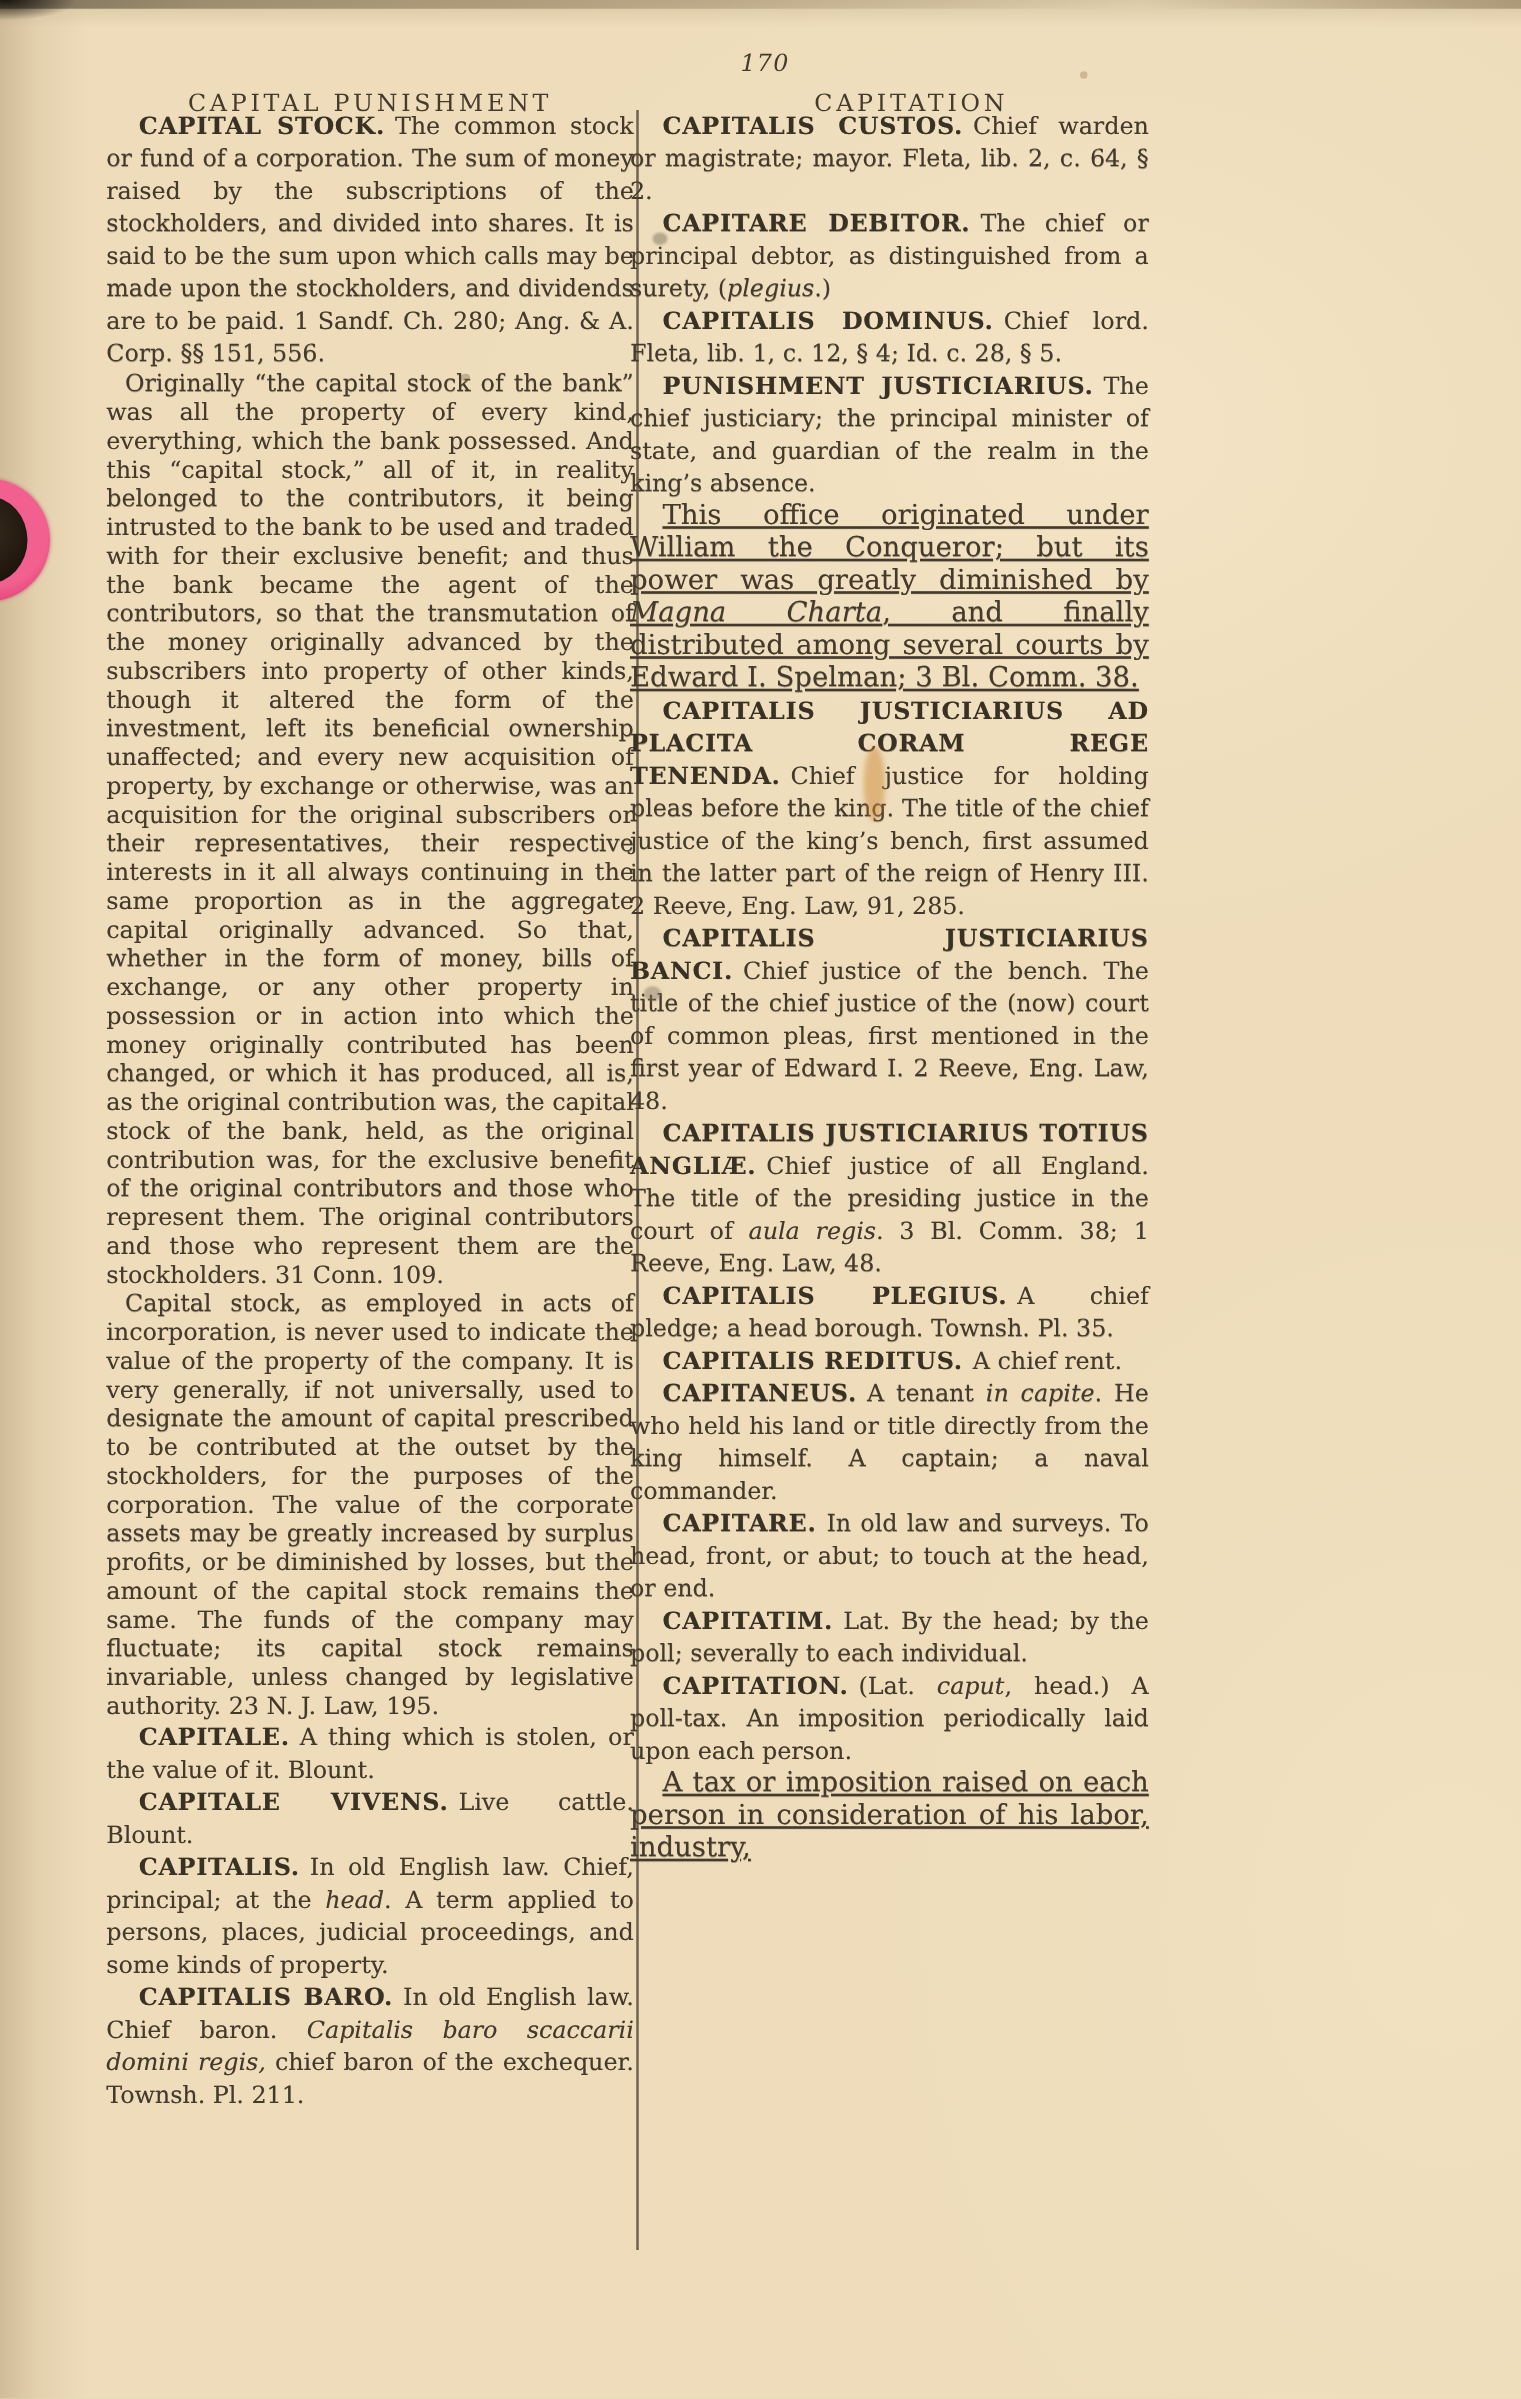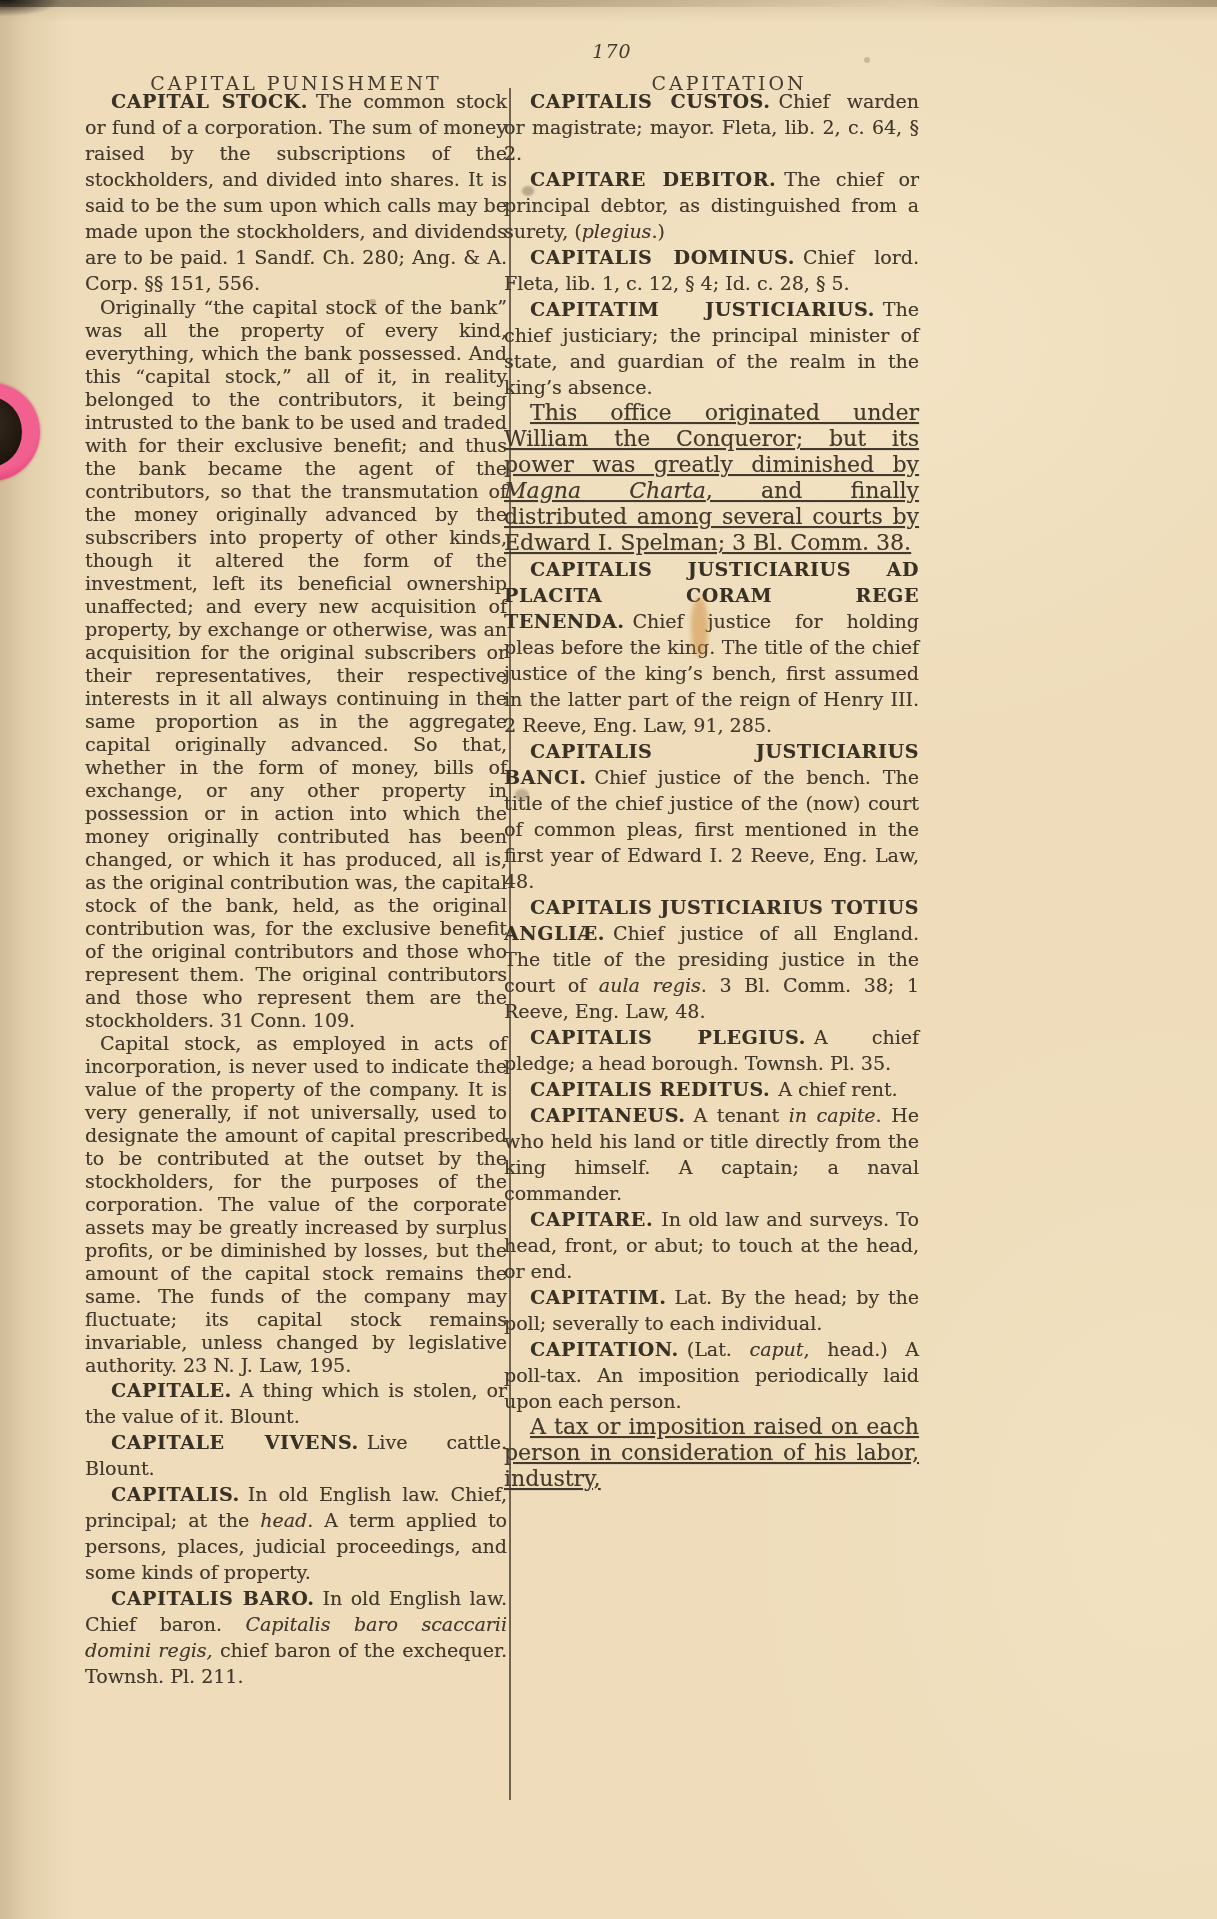--- a/index.html
+++ b/index.html
@@ -77,21 +77,21 @@
       <p class="block small"><span>Capital stock, as employed in acts of incorporation, is never used to indicate the value of the property of the company. It is very generally, if not universally, used to designate the amount of capital prescribed to be contributed at the outset by the stockholders, for the purposes of the corporation. The value of the corporate assets may be greatly increased by surplus profits, or be diminished by losses, but the amount of the capital stock remains the same. The funds of the company may fluctuate; its capital stock remains invariable, unless changed by legislative authority. 23 N. J. Law, 195.</span></p>
       <p class="block entry"><span class="term">CAPITALE.</span><span>A thing which is stolen, or the value of it. Blount.</span></p>
       <p class="block entry"><span class="term">CAPITALE VIVENS.</span><span>Live cattle. Blount.</span></p>
       <p class="block entry"><span class="term">CAPITALIS.</span><span>In old English law. Chief, principal; at the </span><span class="it">head</span><span>. A term applied to persons, places, judicial proceedings, and some kinds of property.</span></p>
       <p class="block entry"><span class="term">CAPITALIS BARO.</span><span>In old English law. Chief baron. </span><span class="it">Capitalis baro scaccarii domini regis,</span><span> chief baron of the exchequer. Townsh. Pl. 211.</span></p>
     </div>
   <div class="col col-right">
       <p class="block entry"><span class="term">CAPITALIS CUSTOS.</span><span>Chief warden or magistrate; mayor. Fleta, lib. 2, c. 64, § 2.</span></p>
       <p class="block entry"><span class="term">CAPITARE DEBITOR.</span><span>The chief or principal debtor, as distinguished from a surety, (</span><span class="it">plegius</span><span>.)</span></p>
       <p class="block entry"><span class="term">CAPITALIS DOMINUS.</span><span>Chief lord. Fleta, lib. 1, c. 12, § 4; Id. c. 28, § 5.</span></p>
-      <p class="block entry"><span class="term">CAPITATIM JUSTICIARIUS.</span><span>The chief justiciary; the principal minister of state, and guardian of the realm in the king’s absence.</span></p>
+      <p class="block entry"><span class="term">PUNISHMENT JUSTICIARIUS.</span><span>The chief justiciary; the principal minister of state, and guardian of the realm in the king’s absence.</span></p>
       <p class="block cont"><span>This office originated under William the Conqueror; but its power was greatly diminished by </span><span class="it">Magna Charta</span><span>, and finally distributed among several courts by Edward I. Spelman; 3 Bl. Comm. 38.</span></p>
       <p class="block entry"><span class="term">CAPITALIS JUSTICIARIUS AD PLACITA CORAM REGE TENENDA.</span><span>Chief justice for holding pleas before the king. The title of the chief justice of the king’s bench, first assumed in the latter part of the reign of Henry III. 2 Reeve, Eng. Law, 91, 285.</span></p>
       <p class="block entry"><span class="term">CAPITALIS JUSTICIARIUS BANCI.</span><span>Chief justice of the bench. The title of the chief justice of the (now) court of common pleas, first mentioned in the first year of Edward I. 2 Reeve, Eng. Law, 48.</span></p>
       <p class="block entry"><span class="term">CAPITALIS JUSTICIARIUS TOTIUS ANGLIÆ.</span><span>Chief justice of all England. The title of the presiding justice in the court of </span><span class="it">aula regis</span><span>. 3 Bl. Comm. 38; 1 Reeve, Eng. Law, 48.</span></p>
       <p class="block entry"><span class="term">CAPITALIS PLEGIUS.</span><span>A chief pledge; a head borough. Townsh. Pl. 35.</span></p>
       <p class="block entry"><span class="term">CAPITALIS REDITUS.</span><span>A chief rent.</span></p>
       <p class="block entry"><span class="term">CAPITANEUS.</span><span>A tenant </span><span class="it">in capite</span><span>. He who held his land or title directly from the king himself. A captain; a naval commander.</span></p>
       <p class="block entry"><span class="term">CAPITARE.</span><span>In old law and surveys. To head, front, or abut; to touch at the head, or end.</span></p>
       <p class="block entry"><span class="term">CAPITATIM.</span><span>Lat. By the head; by the poll; severally to each individual.</span></p>
       <p class="block entry"><span class="term">CAPITATION.</span><span>(Lat. </span><span class="it">caput</span><span>, head.) A poll-tax. An imposition periodically laid upon each person.</span></p>

